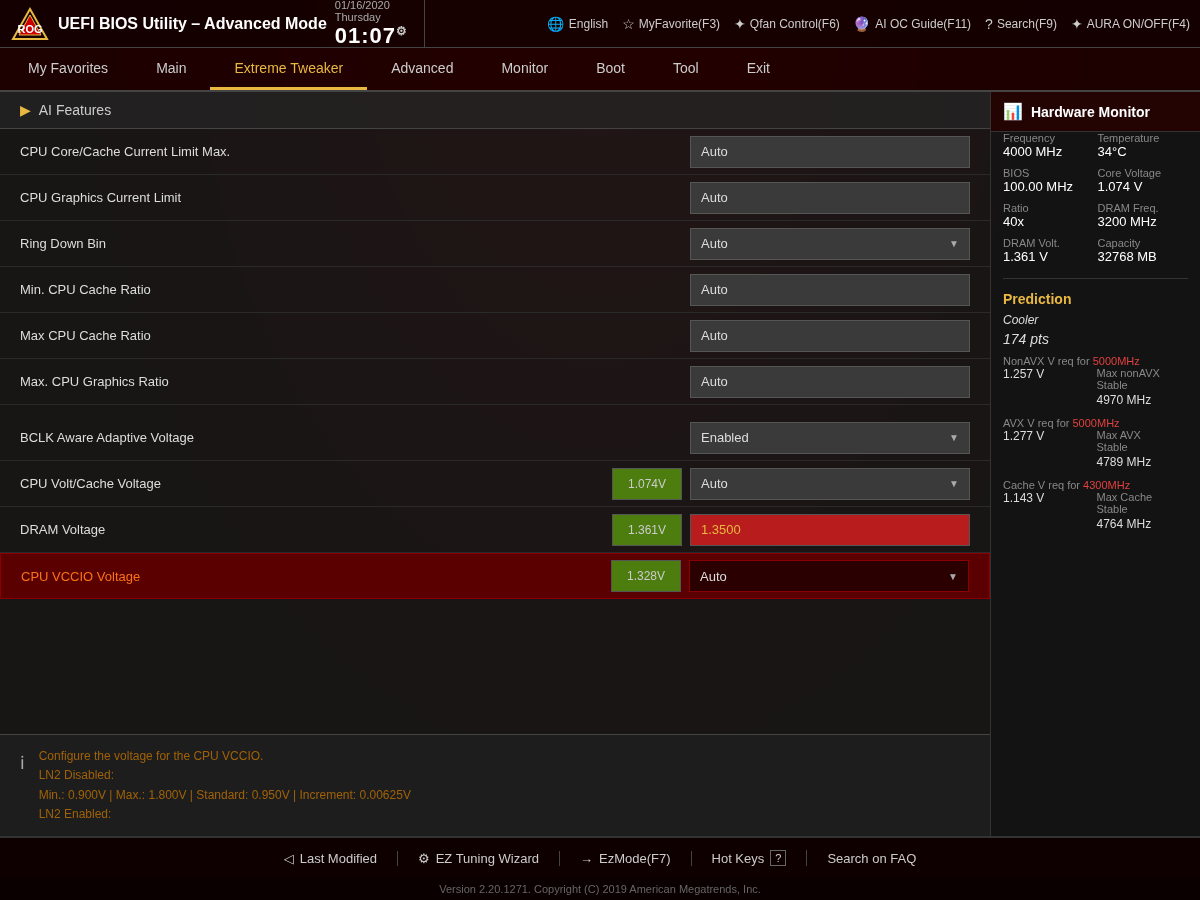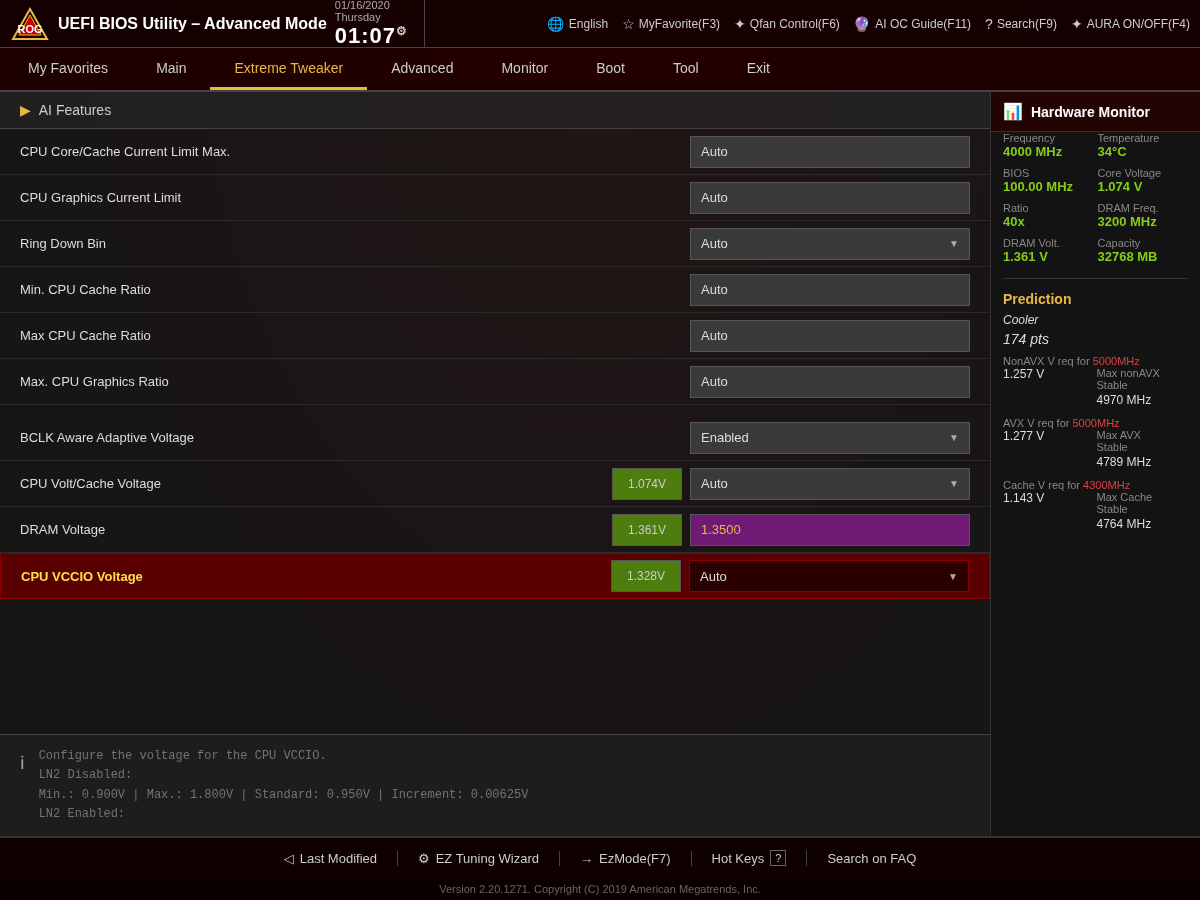--- a/index.html
+++ b/index.html
@@ -203,21 +203,21 @@
       font-size: 12px;
       padding: 4px 8px;
       min-width: 70px;
       height: 32px;
       display: flex;
       align-items: center;
       justify-content: center;
       margin-right: 4px;
     }
     .setting-value-gold {
-      background: #701a75;
+      background: #b91c1c;
       border: 1px solid #555;
       color: #e8b840;
       font-size: 13px;
       padding: 4px 10px;
       min-width: 280px;
       height: 32px;
       display: flex;
       align-items: center;
     }
 
@@ -232,21 +232,21 @@
       display: flex;
       gap: 14px;
       align-items: flex-start;
     }
     .info-icon {
       color: #aaa;
       font-size: 18px;
       margin-top: 2px;
       flex-shrink: 0;
     }
-    .info-text { color: #737373; font-family: Liberation Mono, monospace; }
+    .info-text { color: #a16207; }
 
     
     .right-panel {
       width: 210px;
       background: rgba(20,20,20,0.95);
       border-left: 1px solid #333;
       display: flex;
       flex-direction: column;
       overflow-y: auto;
       overflow-x: hidden;
@@ -274,21 +274,21 @@
       padding: 10px 12px 6px;
     }
     .hw-grid {
       display: grid;
       grid-template-columns: 1fr 1fr;
       gap: 8px 4px;
       padding: 0 12px 10px;
     }
     .hw-item {}
     .hw-item-label { font-size: 11px; color: #888; }
-    .hw-item-value { font-size: 13px; color: #84cc16; font-weight: bold; }
+    .hw-item-value { font-size: 13px; color: #ffffff; }
 
     .hw-divider {
       border: none;
       border-top: 1px solid #333;
       margin: 4px 12px;
     }
 
     .hw-prediction-title {
       color: #e8b840;
       font-size: 14px;
@@ -484,21 +484,21 @@
 
         <div class="setting-row">
           <span class="setting-label">DRAM Voltage</span>
           <div class="setting-controls">
             <div class="setting-small-value">1.361V</div>
             <div class="setting-value-gold">1.3500</div>
           </div>
         </div>
 
         <div class="setting-row highlighted">
-          <span class="setting-label" style="color:#fde047;font-weight:bold;">CPU VCCIO Voltage</span>
+          <span class="setting-label" style="color:#f97316;">CPU VCCIO Voltage</span>
           <div class="setting-controls">
             <div class="setting-small-value">1.328V</div>
             <div class="setting-value-box with-dropdown" style="background:#2a0000;border-color:#8a0000;">
               <span>Auto</span>
               <span class="dropdown-arrow">▼</span>
             </div>
           </div>
         </div>
 
       </div>

